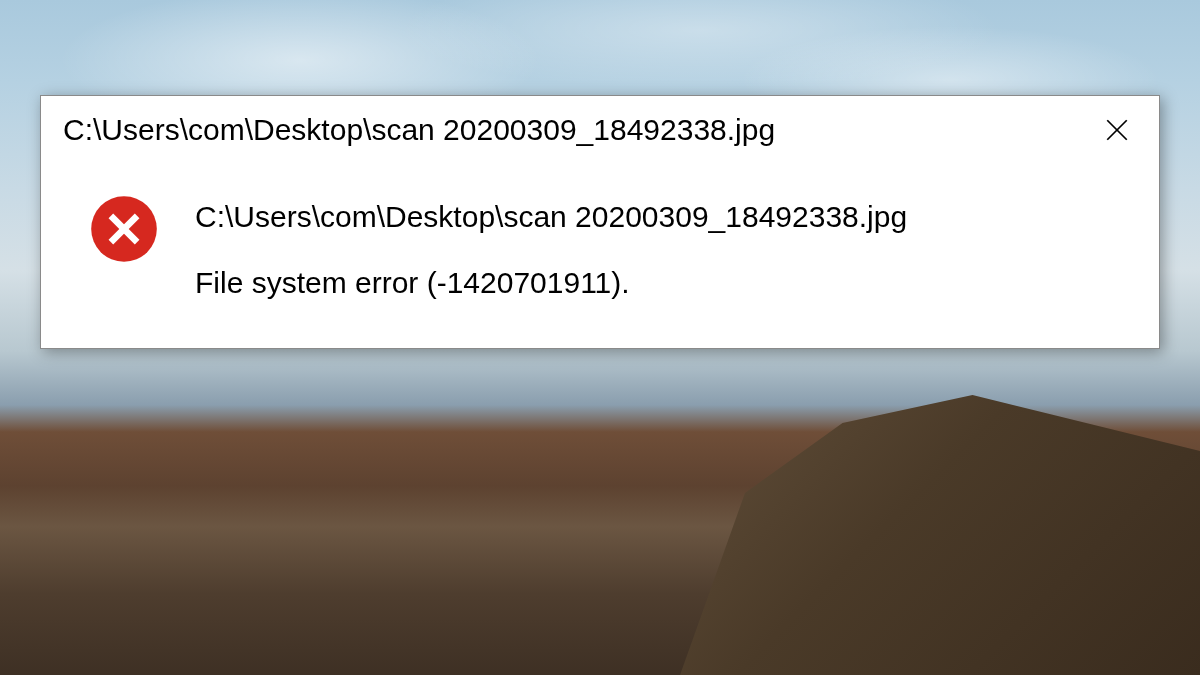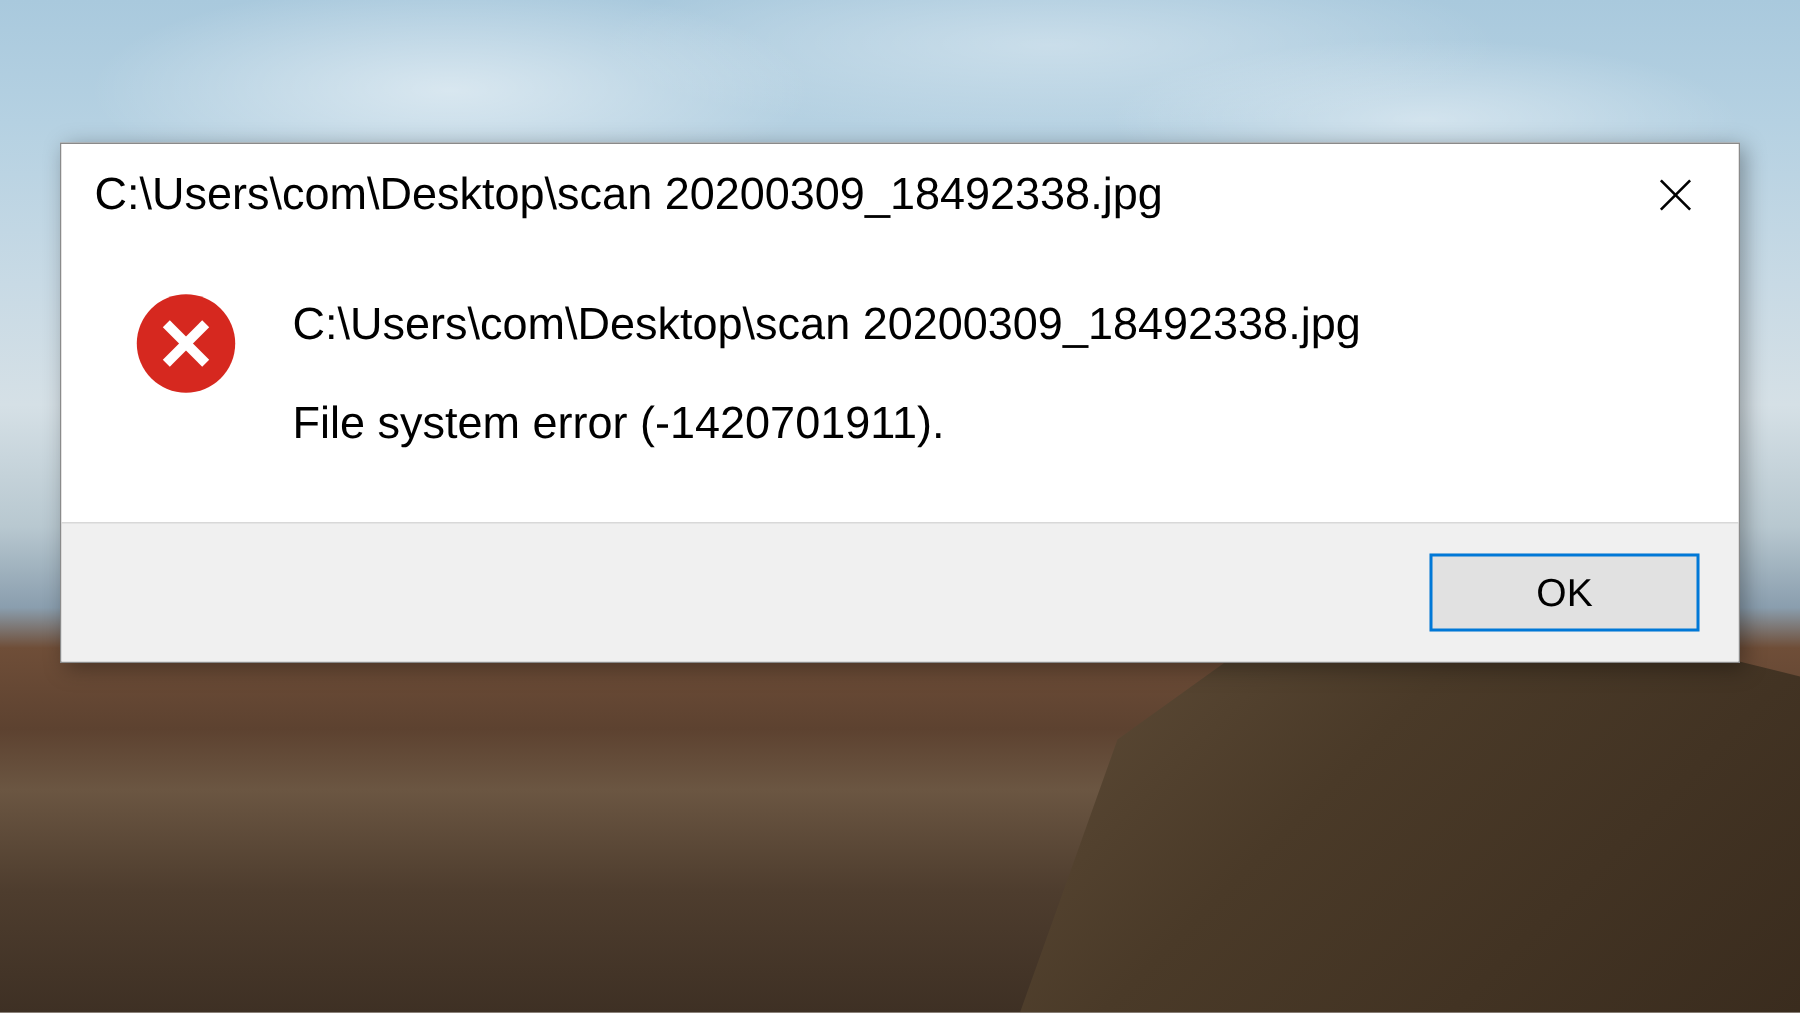--- a/index.html
+++ b/index.html
@@ -181,17 +181,14 @@
         <line x1="20" y1="20" x2="44" y2="44" stroke="#fff" stroke-width="6" stroke-linecap="butt"></line>
         <line x1="44" y1="20" x2="20" y2="44" stroke="#fff" stroke-width="6" stroke-linecap="butt"></line>
       </svg>
     </div>
     <div class="message-block">
       <div class="message-line">C:\Users\com\Desktop\scan 20200309_18492338.jpg</div>
       <div class="message-line">File system error (-1420701911).</div>
     </div>
   </div>
 
-  <div class="button-area">
-    <button class="ok-button">OK</button>
-  </div>
 
 </div>
 
 </body></html>

